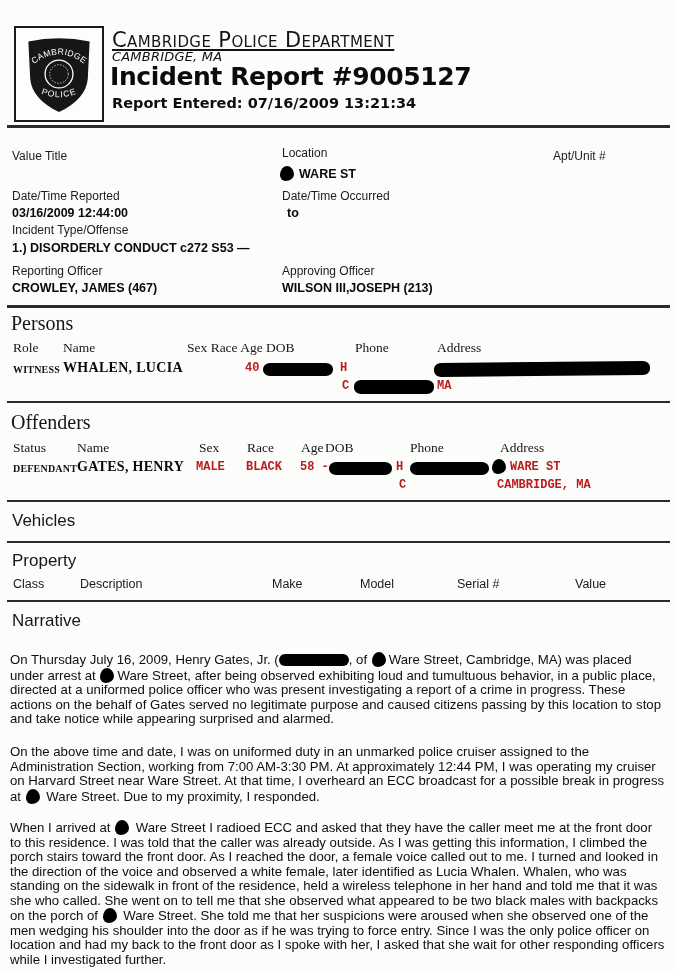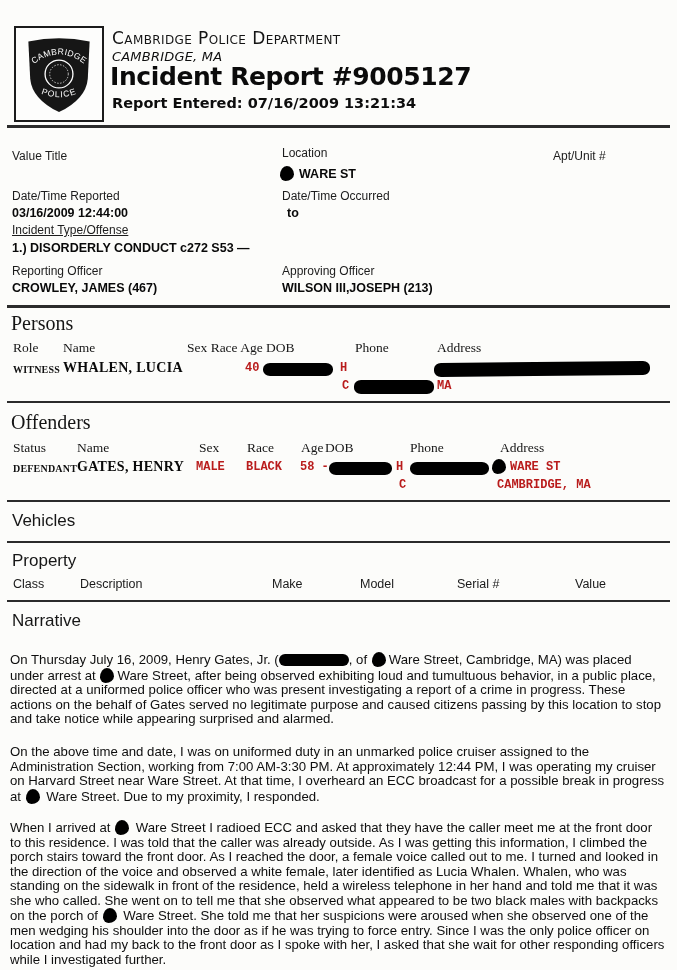--- a/index.html
+++ b/index.html
@@ -1,20 +1,20 @@
 <!DOCTYPE html>
 <html><head>
 <meta charset="utf-8">
 <style>
   html,body{margin:0;padding:0;background:#e9e9e7;}
   .page{position:relative;width:677px;height:970px;background:#fcfcfa;color:#101010;
         font-family:"Liberation Sans",sans-serif;overflow:hidden;}
   .abs{position:absolute;white-space:nowrap;}
   .hdrfont{font-family:"DejaVu Sans","Liberation Sans",sans-serif;}
-  .dept{font-size:17px;font-variant:small-caps;letter-spacing:.4px;color:#141414;}
+  .dept{font-size:21px;font-variant:small-caps;letter-spacing:.4px;color:#141414;text-decoration:underline;}
   .city{font-size:13px;font-style:italic;font-weight:500;letter-spacing:.2px;}
   .rpt-title{font-size:25px;font-weight:bold;letter-spacing:-.4px;color:#0b0b0b;}
   .entered{font-size:14.5px;font-weight:bold;color:#0d0d0d;}
   .badge-box{position:absolute;left:14px;top:26px;width:86px;height:92px;border:2px solid #1b1b1b;
              background:#fdfdfc;display:flex;align-items:center;justify-content:center;}
   .hrule{position:absolute;left:7px;width:663px;background:#2b2b2b;}
   .lbl{font-size:12px;color:#1c1c1c;}
   .val{font-size:12.5px;font-weight:bold;color:#090909;}
   .h-serif{font-family:"Liberation Serif",serif;font-size:20px;color:#151515;}
   .h-sans{font-size:17px;color:#161616;}
@@ -64,21 +64,21 @@
   <div class="abs lbl" style="left:553px;top:149px;">Apt/Unit #</div>
 
   <span class="redact r-blob abs" style="left:279px;top:166px;"></span>
   <div class="abs val" style="left:299px;top:167px;">WARE ST</div>
 
   <div class="abs lbl" style="left:12px;top:189px;">Date/Time Reported</div>
   <div class="abs lbl" style="left:282px;top:189px;">Date/Time Occurred</div>
   <div class="abs val" style="left:12px;top:206px;">03/16/2009 12:44:00</div>
   <div class="abs val" style="left:287px;top:206px;">to</div>
 
-  <div class="abs lbl" style="left:12px;top:223px;text-decoration:underline;">Incident Type/Offense</div>
+  <div class="abs lbl" style="left:12px;top:223px;">Incident Type/Offense</div>
   <div class="abs val" style="left:12px;top:241px;">1.) DISORDERLY CONDUCT c272 S53 —</div>
 
   <div class="abs lbl" style="left:12px;top:264px;">Reporting Officer</div>
   <div class="abs lbl" style="left:282px;top:264px;">Approving Officer</div>
   <div class="abs val" style="left:12px;top:281px;">CROWLEY, JAMES (467)</div>
   <div class="abs val" style="left:282px;top:281px;">WILSON III,JOSEPH (213)</div>
 
   <div class="hrule" style="top:305px;height:3px;"></div>
 
   <div class="abs h-serif" style="left:11px;top:312px;">Persons</div>

